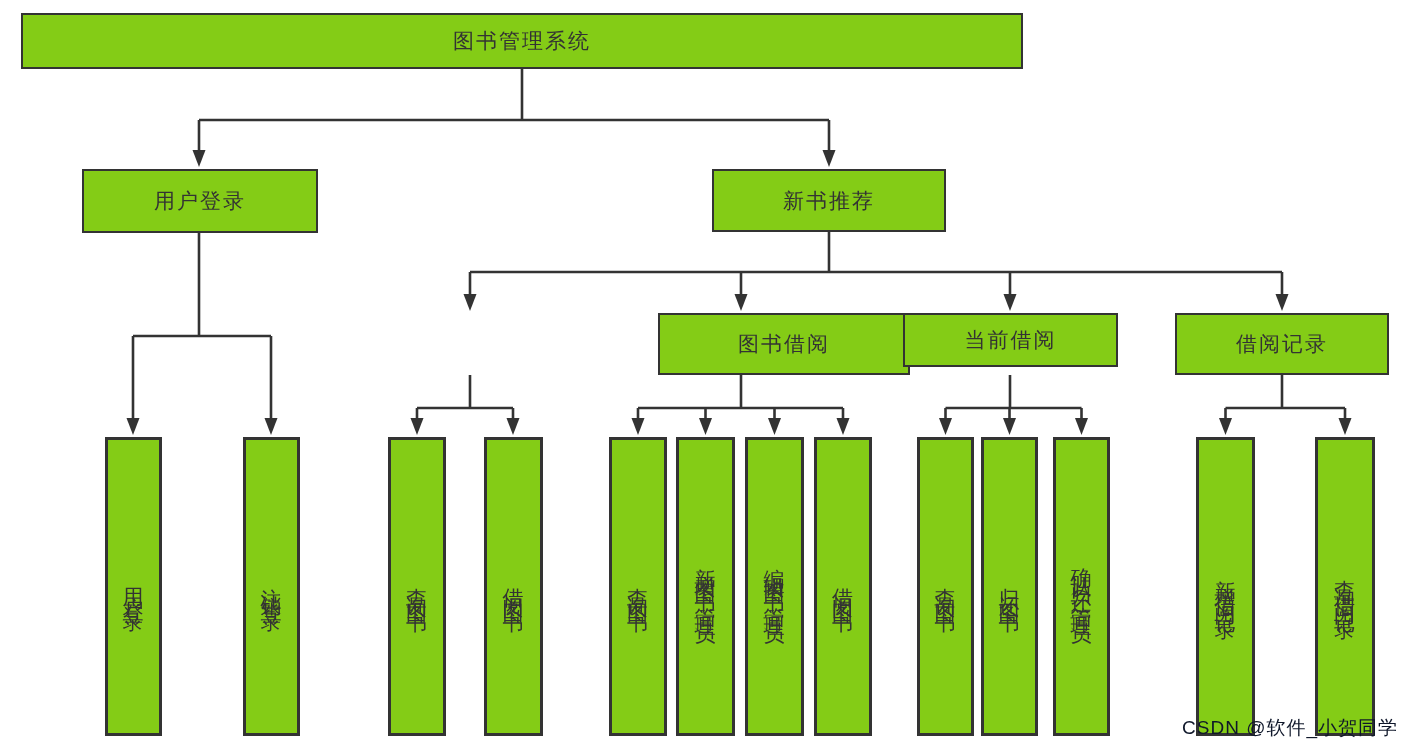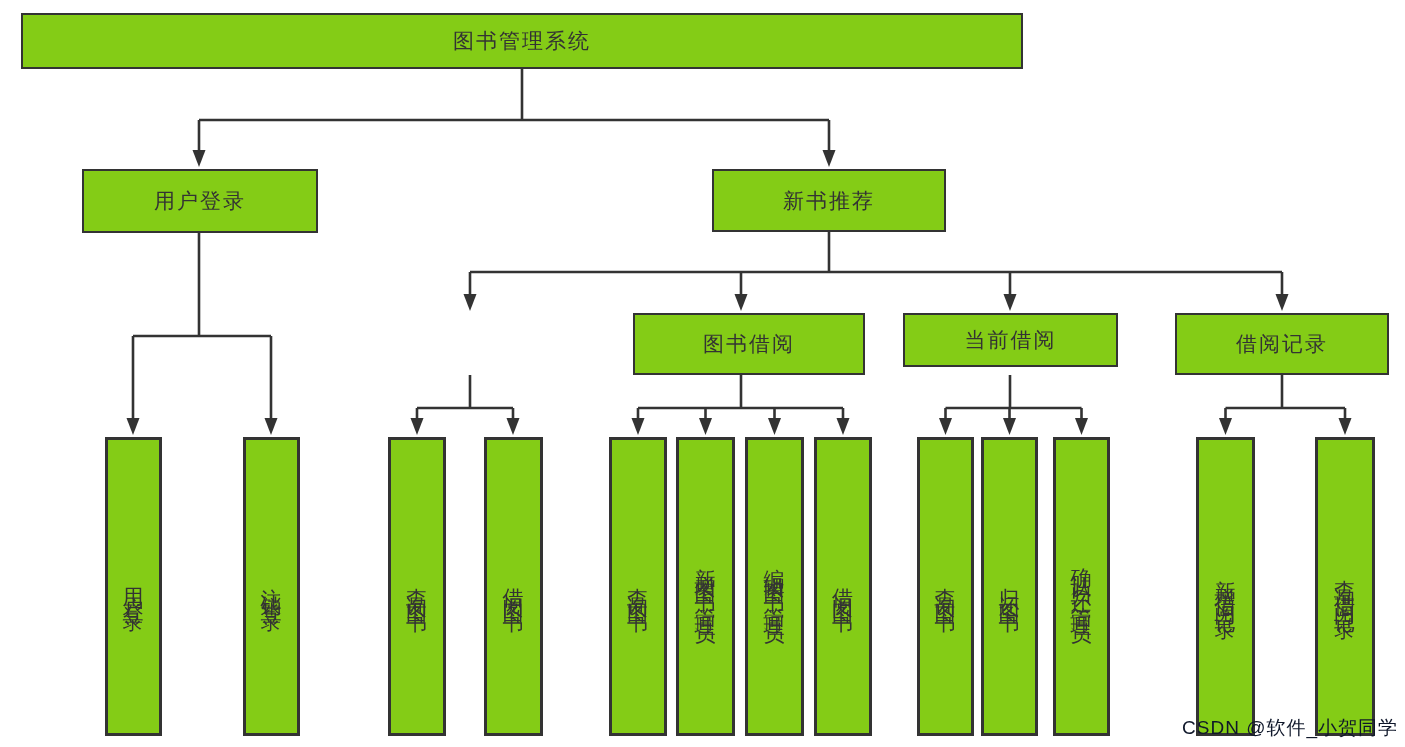--- a/index.html
+++ b/index.html
@@ -105,21 +105,21 @@
     <span class="lbl">图书管理系统</span>
   </div>
 
   <div class="box" style="left:82px; top:169px; width:236px; height:64px;">
     <span class="lbl">用户登录</span>
   </div>
   <div class="box" style="left:712px; top:169px; width:234px; height:63px;">
     <span class="lbl">新书推荐</span>
   </div>
 
-  <div class="box" style="left:633px; top:313px; width:232px; height:62px;">
+  <div class="box" style="left:658px; top:313px; width:252px; height:62px;">
     <span class="lbl">图书借阅</span>
   </div>
   <div class="box" style="left:903px; top:313px; width:215px; height:54px;">
     <span class="lbl">当前借阅</span>
   </div>
   <div class="box" style="left:1175px; top:313px; width:214px; height:62px;">
     <span class="lbl">借阅记录</span>
   </div>
 
   <div class="box leaf" style="left:105px; top:437px; width:57px; height:299px;">

